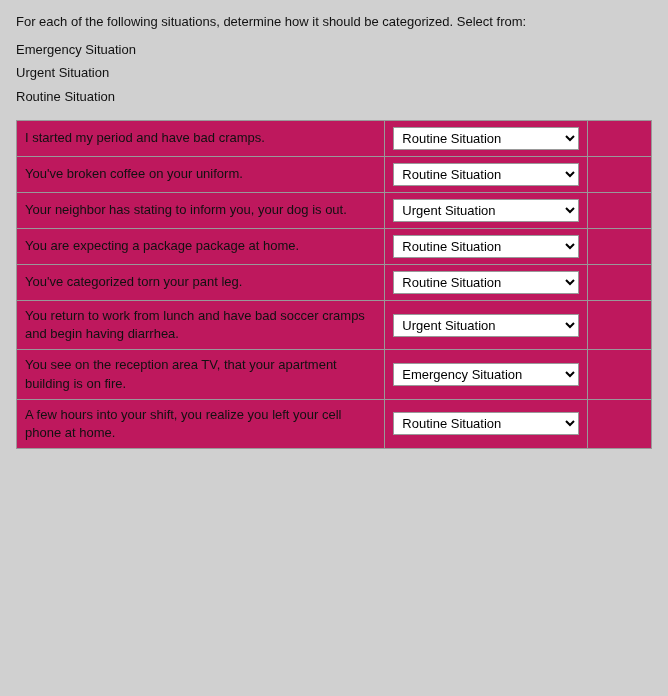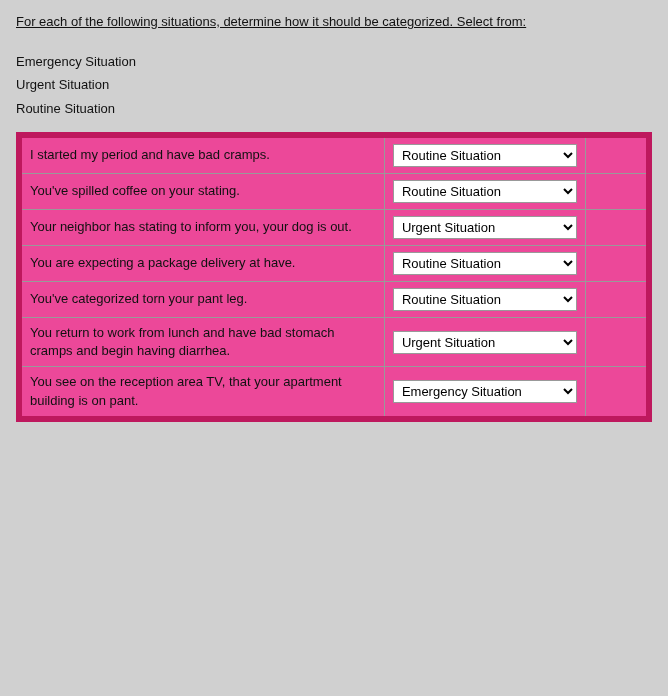--- a/index.html
+++ b/index.html
@@ -21,29 +21,28 @@
     .instructions {
       margin-bottom: 14px;
       line-height: 1.5;
     }
 
     .instructions p {
       margin-bottom: 4px;
     }
 
     .instructions .intro {
-      margin-bottom: 20px;
-      text-decoration: underline;
+      margin-bottom: 8px;
     }
 
     table {
       width: 100%;
       border-collapse: collapse;
-      background-color: #ec4899;
-      border: 6px solid #be185d;
+      background-color: #be185d;
+      border: 1px solid #be185d;
     }
 
     td {
       border: 1px solid #999;
       padding: 6px 8px;
       vertical-align: middle;
     }
 
     td.situation-text {
       width: 58%;
@@ -82,43 +81,48 @@
 </div>
 
 <table>
   <tbody id="situations-body">
   <tr>
         <td class="situation-text">I started my period and have bad cramps.</td>
         <td class="situation-select"><select><option value="Emergency Situation">Emergency Situation</option><option value="Urgent Situation">Urgent Situation</option><option value="Routine Situation" selected="">Routine Situation</option></select></td>
         <td class="situation-extra"></td>
       </tr>
       <tr>
-        <td class="situation-text">You've spilled coffee on your stating.</td>
+        <td class="situation-text">You've broken coffee on your uniform.</td>
         <td class="situation-select"><select><option value="Emergency Situation">Emergency Situation</option><option value="Urgent Situation">Urgent Situation</option><option value="Routine Situation" selected="">Routine Situation</option></select></td>
         <td class="situation-extra"></td>
       </tr>
       <tr>
         <td class="situation-text">Your neighbor has stating to inform you, your dog is out.</td>
         <td class="situation-select"><select><option value="Emergency Situation">Emergency Situation</option><option value="Urgent Situation" selected="">Urgent Situation</option><option value="Routine Situation">Routine Situation</option></select></td>
         <td class="situation-extra"></td>
       </tr>
       <tr>
-        <td class="situation-text">You are expecting a package delivery at have.</td>
+        <td class="situation-text">You are expecting a package package at home.</td>
         <td class="situation-select"><select><option value="Emergency Situation">Emergency Situation</option><option value="Urgent Situation">Urgent Situation</option><option value="Routine Situation" selected="">Routine Situation</option></select></td>
         <td class="situation-extra"></td>
       </tr>
       <tr>
         <td class="situation-text">You've categorized torn your pant leg.</td>
         <td class="situation-select"><select><option value="Emergency Situation">Emergency Situation</option><option value="Urgent Situation">Urgent Situation</option><option value="Routine Situation" selected="">Routine Situation</option></select></td>
         <td class="situation-extra"></td>
       </tr>
       <tr>
-        <td class="situation-text">You return to work from lunch and have bad stomach cramps and begin having diarrhea.</td>
+        <td class="situation-text">You return to work from lunch and have bad soccer cramps and begin having diarrhea.</td>
         <td class="situation-select"><select><option value="Emergency Situation">Emergency Situation</option><option value="Urgent Situation" selected="">Urgent Situation</option><option value="Routine Situation">Routine Situation</option></select></td>
         <td class="situation-extra"></td>
       </tr>
       <tr>
-        <td class="situation-text">You see on the reception area TV, that your apartment building is on pant.</td>
+        <td class="situation-text">You see on the reception area TV, that your apartment building is on fire.</td>
         <td class="situation-select"><select><option value="Emergency Situation">Emergency Situation</option><option value="Urgent Situation">Urgent Situation</option><option value="Routine Situation">Routine Situation</option></select></td>
+        <td class="situation-extra"></td>
+      </tr>
+      <tr>
+        <td class="situation-text">A few hours into your shift, you realize you left your cell phone at home.</td>
+        <td class="situation-select"><select><option value="Emergency Situation">Emergency Situation</option><option value="Urgent Situation">Urgent Situation</option><option value="Routine Situation" selected="">Routine Situation</option></select></td>
         <td class="situation-extra"></td>
       </tr>
     </tbody>
 </table>
 
 </body></html>

